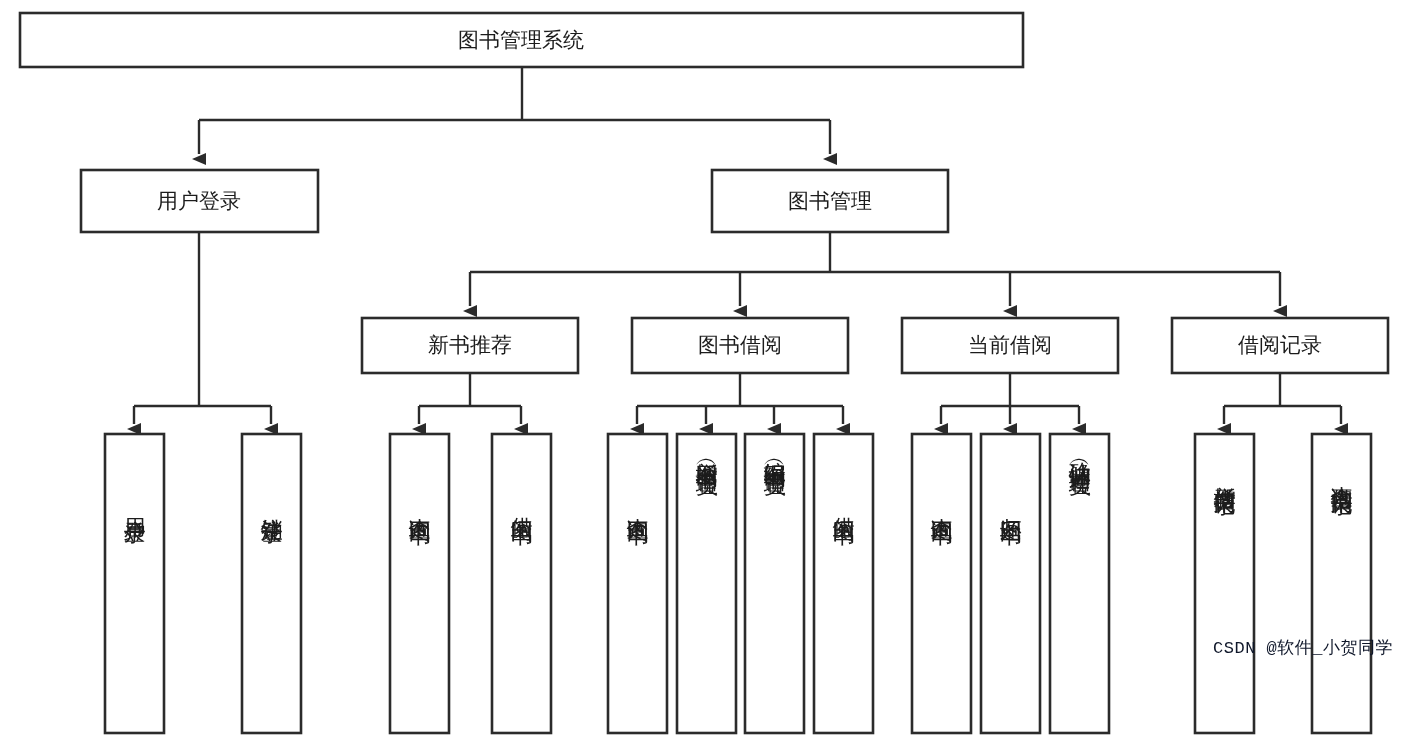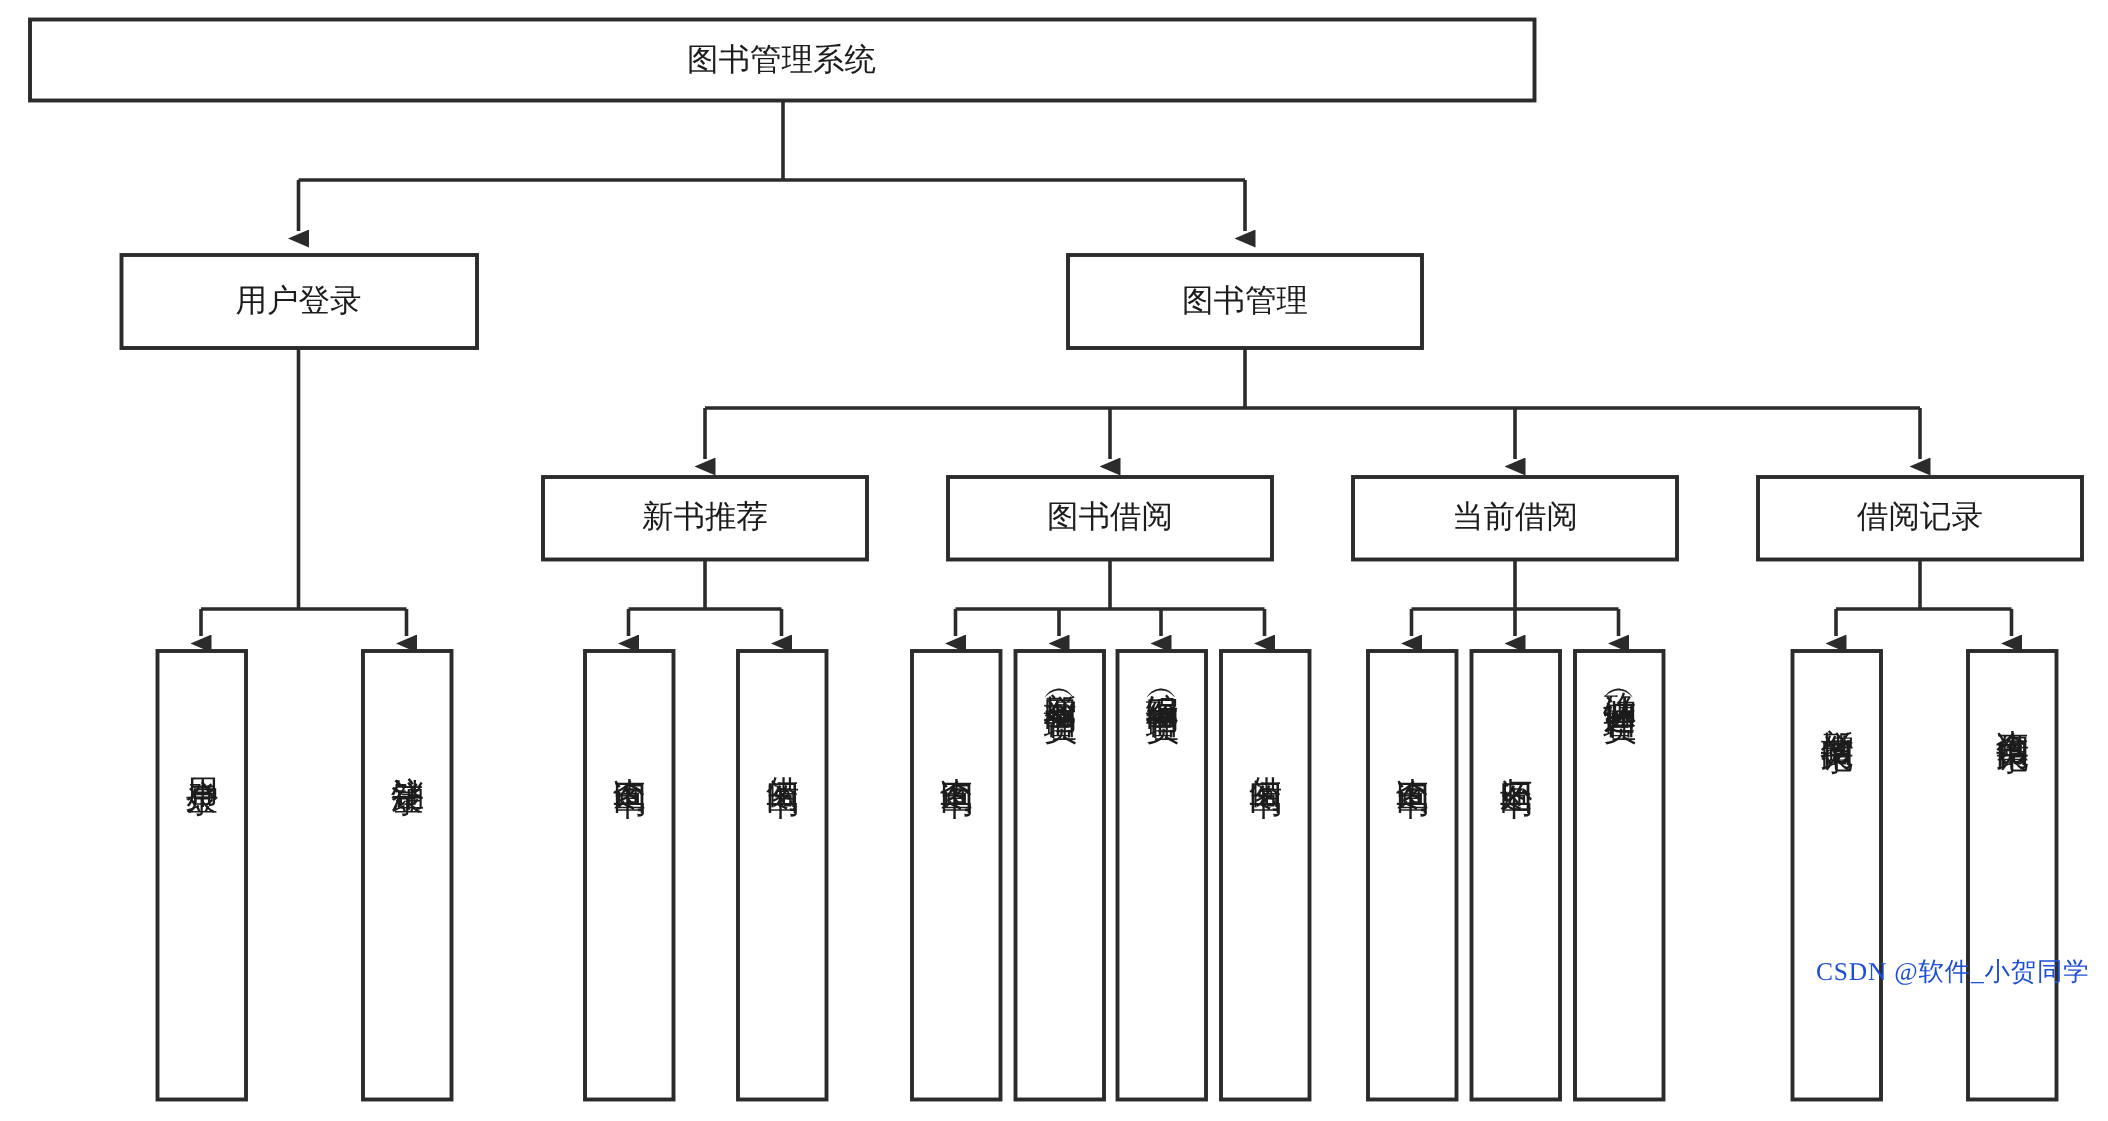--- a/index.html
+++ b/index.html
@@ -63,23 +63,23 @@
     font-size: 22px;
     line-height: 1.12;
     letter-spacing: 2px;
     color: #1c1c1c;
     white-space: nowrap;
   }
   .watermark {
     position: absolute;
     right: 12px;
     bottom: 4px;
-    font-family: Liberation Serif, serif;
+    font-family: Liberation Mono, monospace;
     font-size: 17px;
-    color: #1d4ed8;
+    color: #0f172a;
     letter-spacing: 0.5px;
     user-select: none;
   }
 </style>
 </head>
 <body>
 
 <div id="diagram-root">
 
   <svg class="diagram-svg" viewBox="0 0 1405 747" xmlns="http://www.w3.org/2000/svg">

